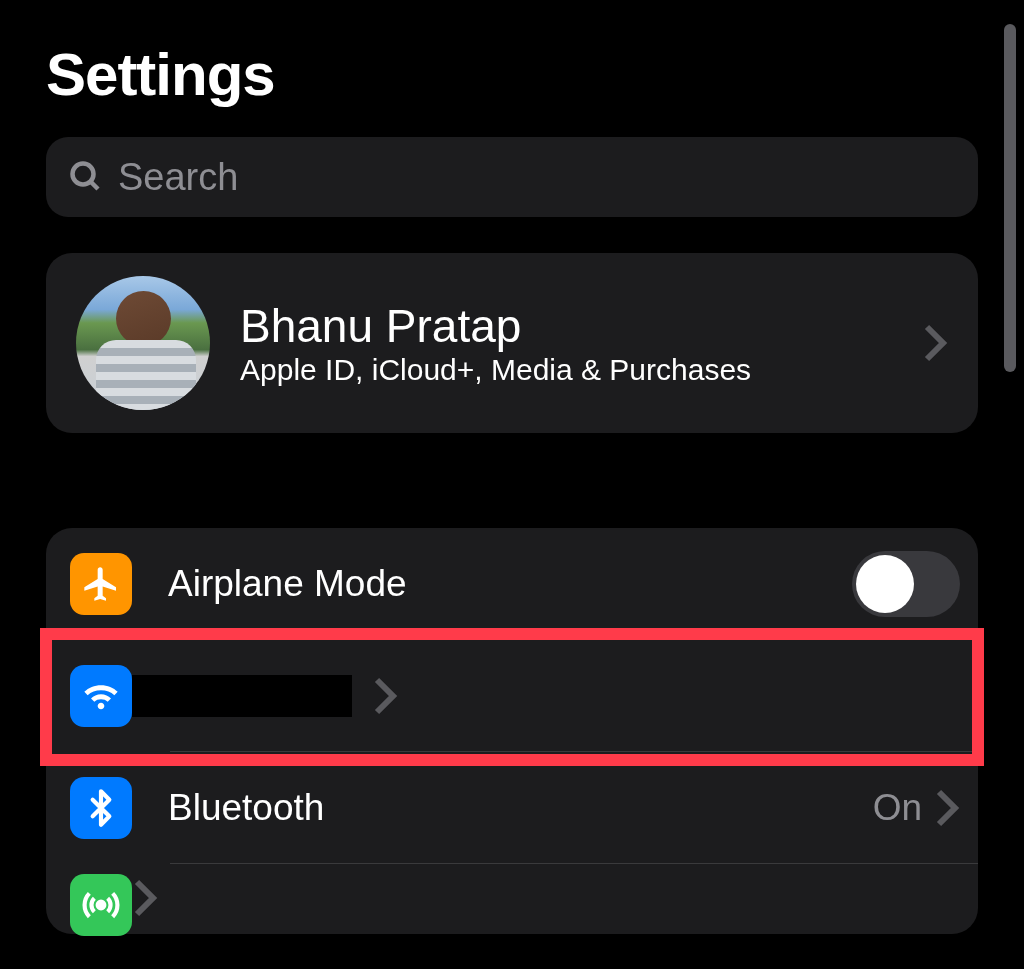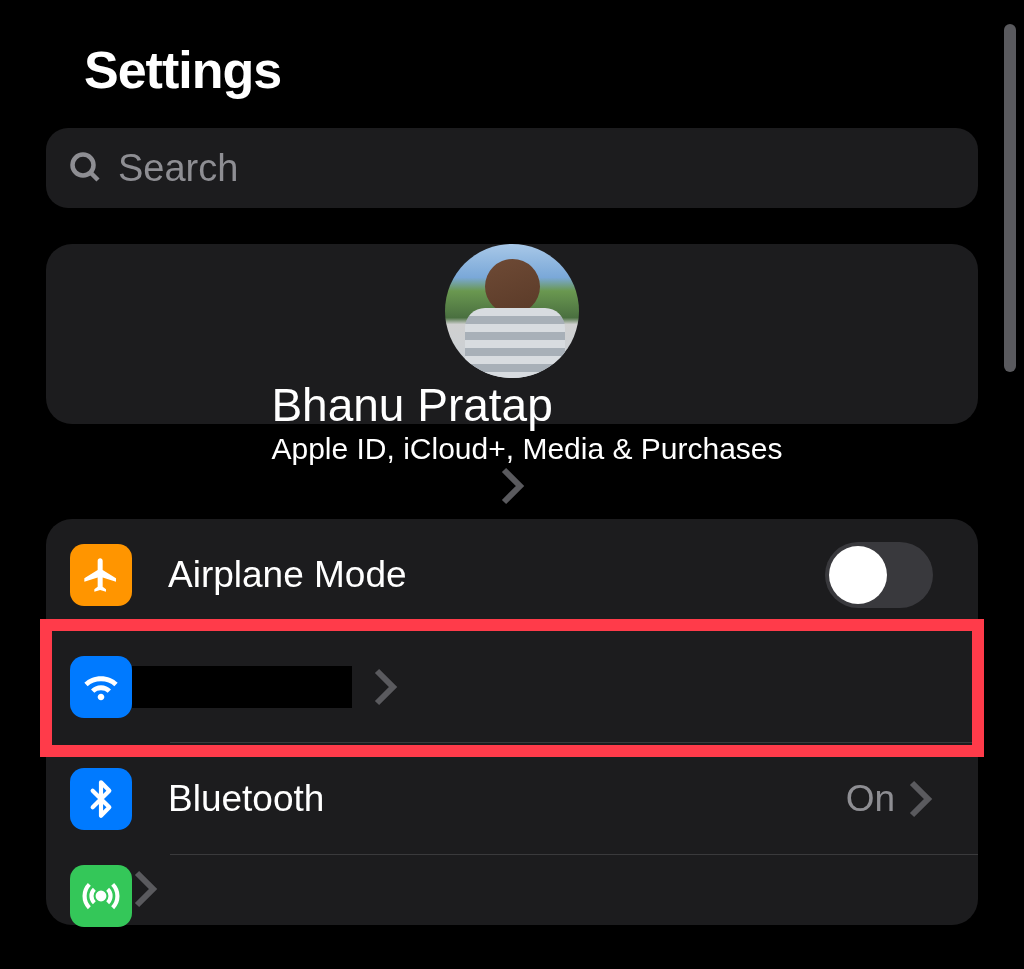--- a/index.html
+++ b/index.html
@@ -10,25 +10,24 @@
     body {
       width: 1024px;
       height: 969px;
       background: #000000;
       font-family: -apple-system, BlinkMacSystemFont, "Segoe UI", Helvetica, Arial, sans-serif;
       color: #ffffff;
       position: relative;
       overflow: hidden;
     }
     .page-title {
-      font-size: 52px;
+      font-size: 60px;
       font-weight: 700;
       padding: 40px 0 0 46px;
       letter-spacing: -1px;
-      margin-left: 38px;
     }
     .search-bar {
       margin: 28px 46px 0 46px;
       background: #1c1c1e;
       border-radius: 22px;
       height: 80px;
       display: flex;
       align-items: center;
       padding: 0 22px;
     }
@@ -44,21 +43,20 @@
       color: #8e8e93;
     }
     .profile-card {
       margin: 36px 46px 0 46px;
       background: #1c1c1e;
       border-radius: 26px;
       height: 180px;
       display: flex;
       align-items: center;
       padding: 0 30px;
-      flex-direction: column;
     }
     .avatar {
       width: 134px;
       height: 134px;
       border-radius: 50%;
       background: linear-gradient(180deg, #a8c8e8 0%, #7aa8d8 25%, #6a9850 35%, #4a7040 55%, #d0d0d0 60%, #c8d0d8 100%);
       flex-shrink: 0;
       position: relative;
       overflow: hidden;
     }
@@ -106,21 +104,21 @@
       margin: 95px 46px 0 46px;
       background: #1c1c1e;
       border-radius: 26px;
       overflow: visible;
       position: relative;
     }
     .setting-row {
       display: flex;
       align-items: center;
       height: 112px;
-      padding: 0 45px 0 24px;
+      padding: 0 18px 0 24px;
       position: relative;
     }
     .setting-row.last-partial {
       height: 70px;
       align-items: flex-end;
       padding-bottom: 0;
     }
     .divider-after::after {
       content: "";
       position: absolute;

